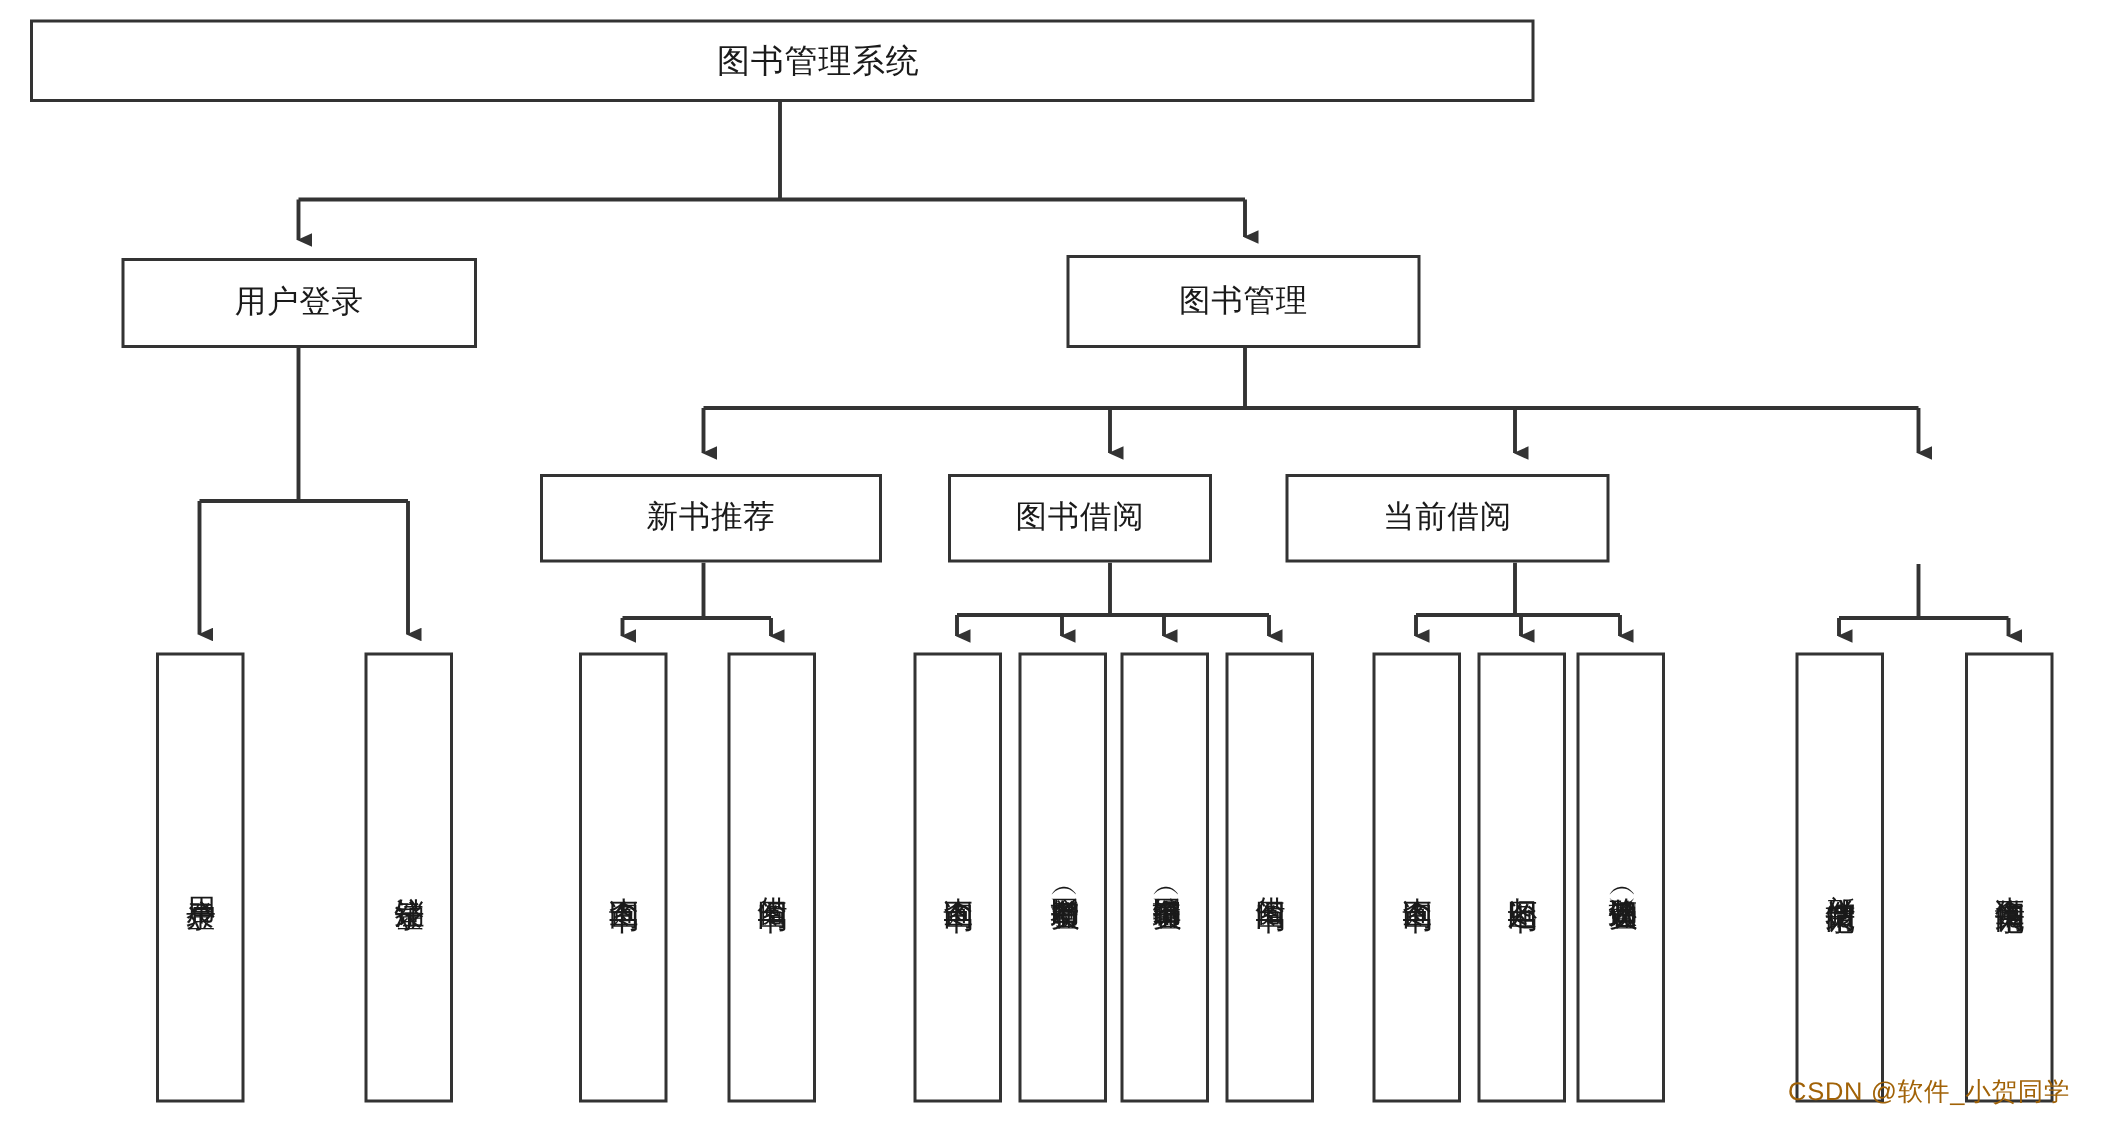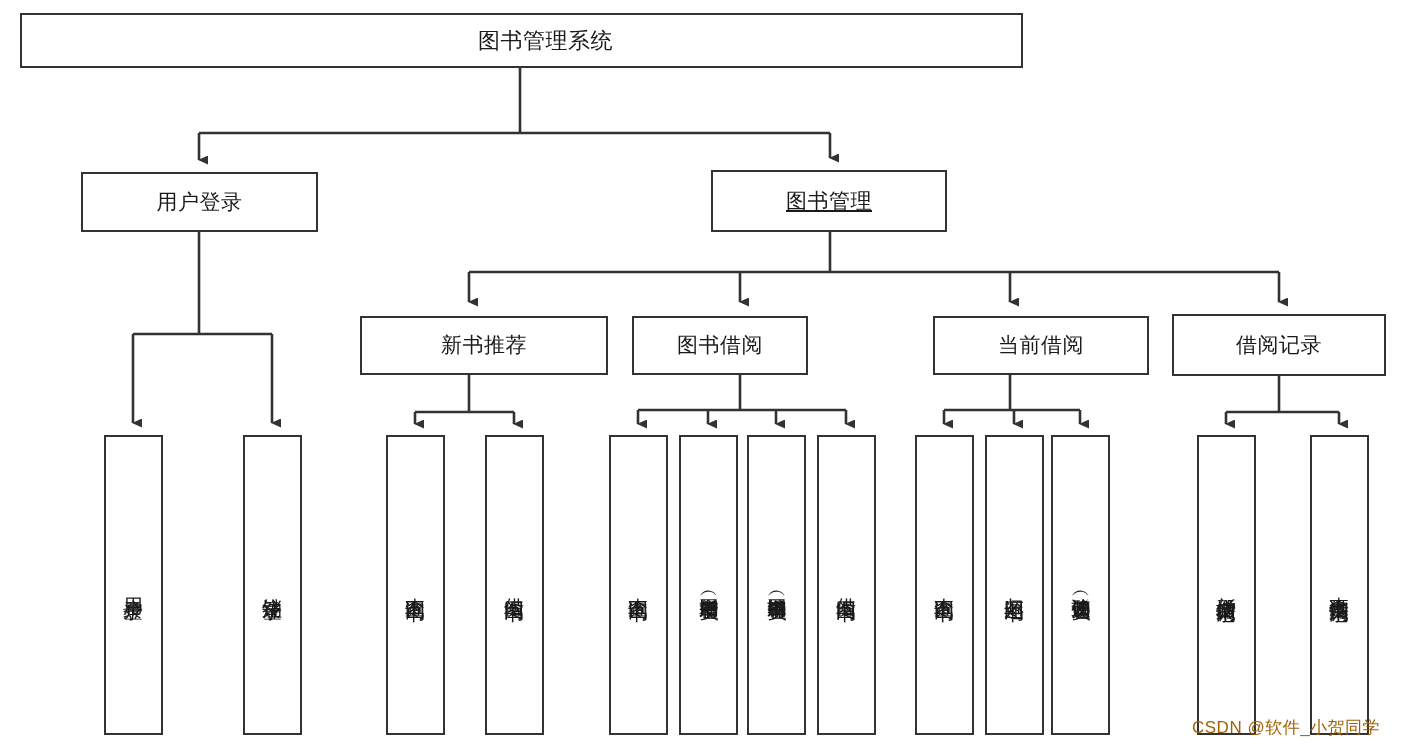--- a/index.html
+++ b/index.html
@@ -129,35 +129,32 @@
     </g>
   </svg>
 
   <div class="node horiz root" style="left:20px; top:13px; width:1003px; height:55px;padding-left:48px;">
     <span class="label">图书管理系统</span>
   </div>
 
   <div class="node horiz" style="left:81px; top:172px; width:237px; height:60px;">
     <span class="label">用户登录</span>
   </div>
-  <div class="node horiz" style="left:711px; top:170px; width:236px; height:62px;text-decoration:underline;">
+  <div class="node horiz" style="left:711px; top:170px; width:236px; height:62px;">
     <span class="label">图书管理</span>
   </div>
 
-  <div class="node horiz" style="left:360px; top:316px; width:248px; height:59px;">
+  <div class="node horiz" style="left:360px; top:316px; width:228px; height:59px;">
     <span class="label">新书推荐</span>
   </div>
   <div class="node horiz" style="left:632px; top:316px; width:176px; height:59px;">
     <span class="label">图书借阅</span>
   </div>
-  <div class="node horiz" style="left:933px; top:316px; width:216px; height:59px;">
+  <div class="node horiz" style="left:857px; top:316px; width:216px; height:59px;">
     <span class="label">当前借阅</span>
-  </div>
-  <div class="node horiz" style="left:1172px; top:314px; width:214px; height:62px;">
-    <span class="label">借阅记录</span>
   </div>
 
   <div class="node vert" style="left:104px; top:435px; width:59px; height:300px;">
     <span class="label">用户登录</span>
   </div>
   <div class="node vert" style="left:243px; top:435px; width:59px; height:300px;">
     <span class="label">注销登录</span>
   </div>
 
   <div class="node vert" style="left:386px; top:435px; width:59px; height:300px;">

